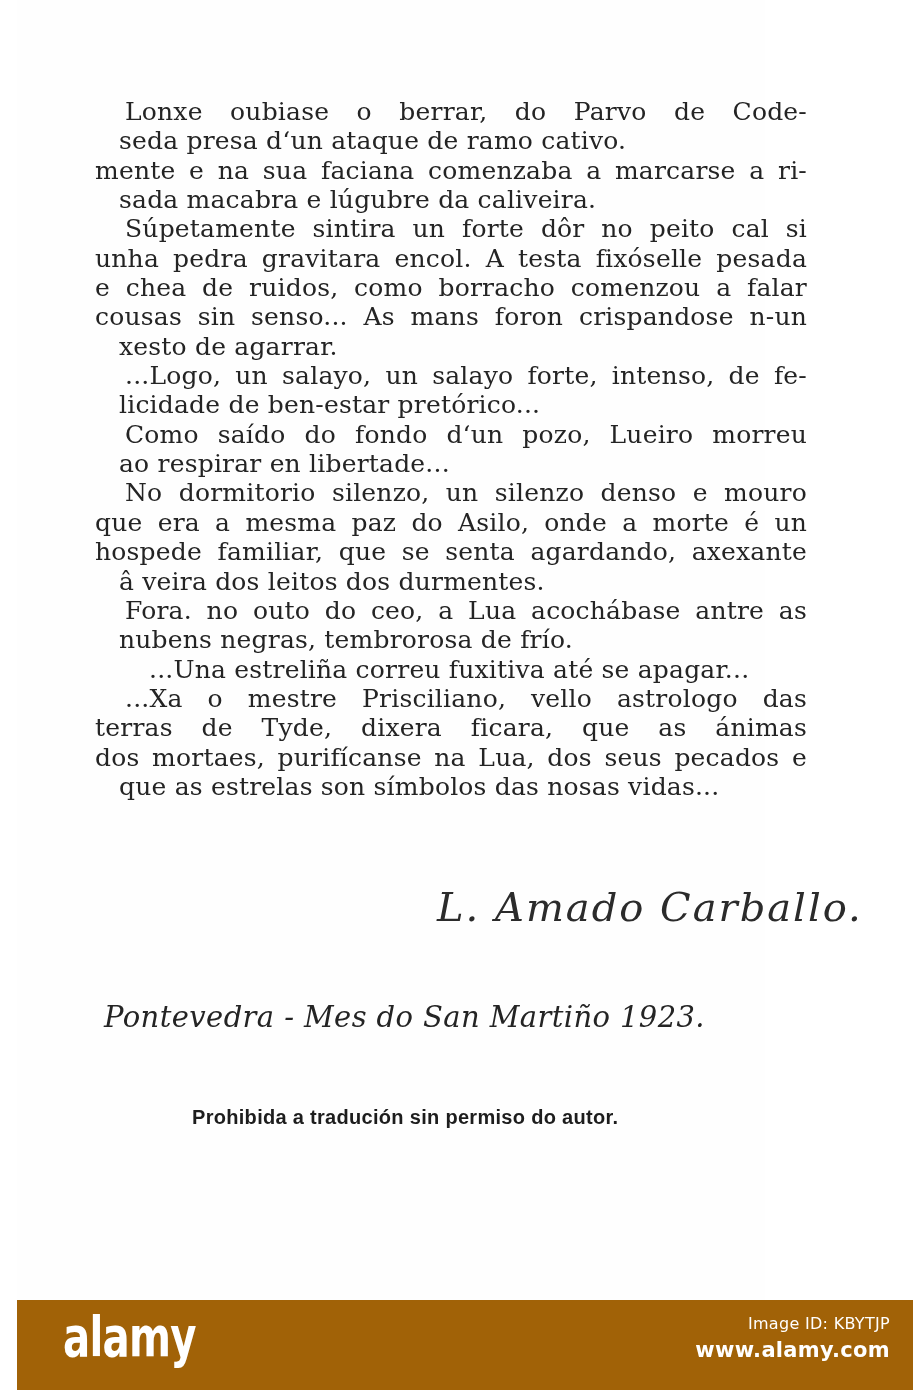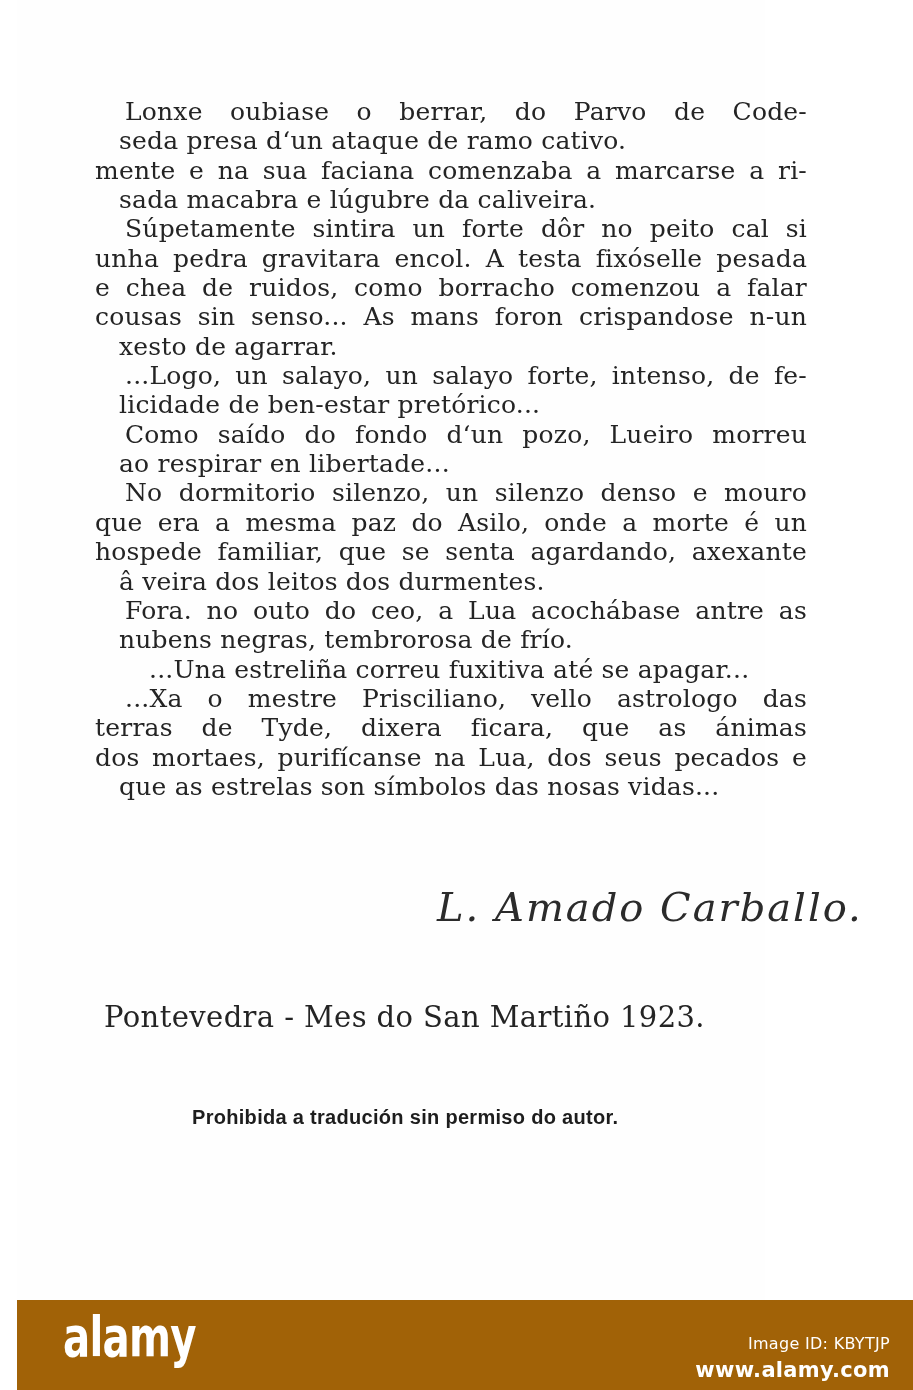--- a/index.html
+++ b/index.html
@@ -26,21 +26,21 @@
   .tl.indent{text-indent:30px;}
   
   .signature{
     position:absolute;left:392px;top:884px;
     font-size:40px;font-style:italic;color:#2b2b2b;
     letter-spacing:2px;white-space:nowrap;margin-left:28px;
   }
   
   .colophon{
     position:absolute;left:87px;top:1000px;
-    font-size:29px;color:#242424;letter-spacing:.4px;white-space:nowrap;
+    font-size:29px;color:#242424;letter-spacing:.4px;white-space:nowrap;font-style:italic;
   }
   
   .notice{
     position:absolute;left:175px;top:1106px;
     font-family:"Liberation Sans","DejaVu Sans",sans-serif;
     font-weight:bold;font-size:20px;color:#1d1d1d;
     letter-spacing:.3px;white-space:nowrap;
   }
   
   .wm-bar{
@@ -52,21 +52,20 @@
     font-family:"DejaVu Sans","Liberation Sans",sans-serif;
     font-weight:bold;font-size:56px;color:#ffffff;
     letter-spacing:-1px;
     transform:scaleX(.72);transform-origin:left top;
     line-height:1.1;
   }
   .wm-right{
     position:absolute;right:40px;top:14px;text-align:right;
     font-family:"DejaVu Sans","Liberation Sans",sans-serif;
     color:#ffffff;
-    margin-top:20px;
   }
   .wm-id{font-size:16px;font-weight:400;letter-spacing:.3px;}
   .wm-url{font-size:21px;font-weight:bold;margin-top:5px;letter-spacing:.3px;}
 </style>
 </head>
 <body>
 
 <div class="scan-page">
 
   <div class="text-block">

